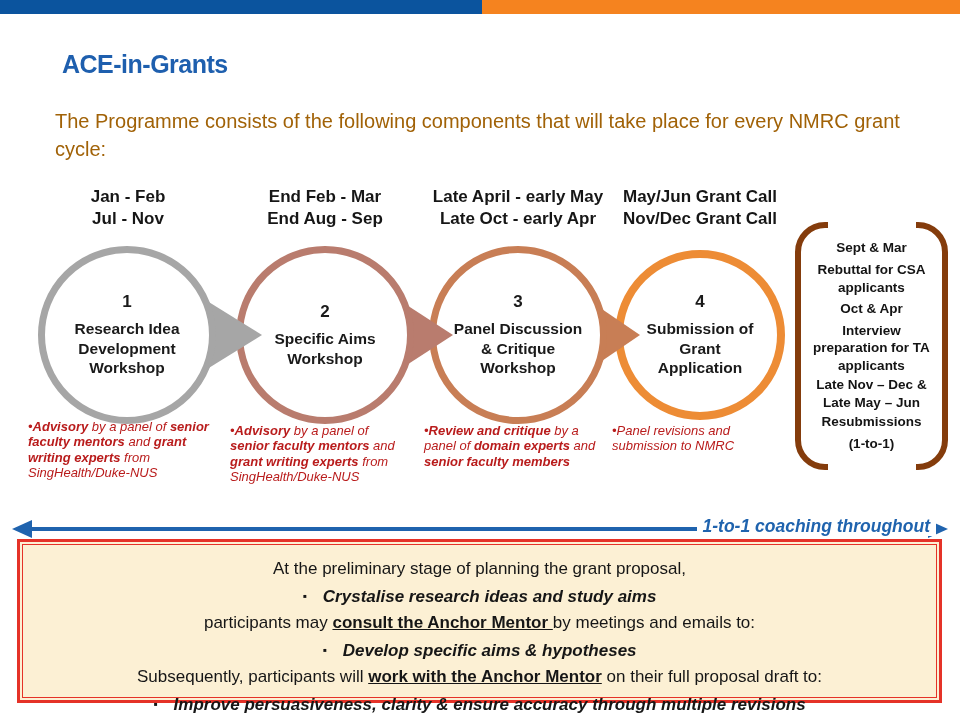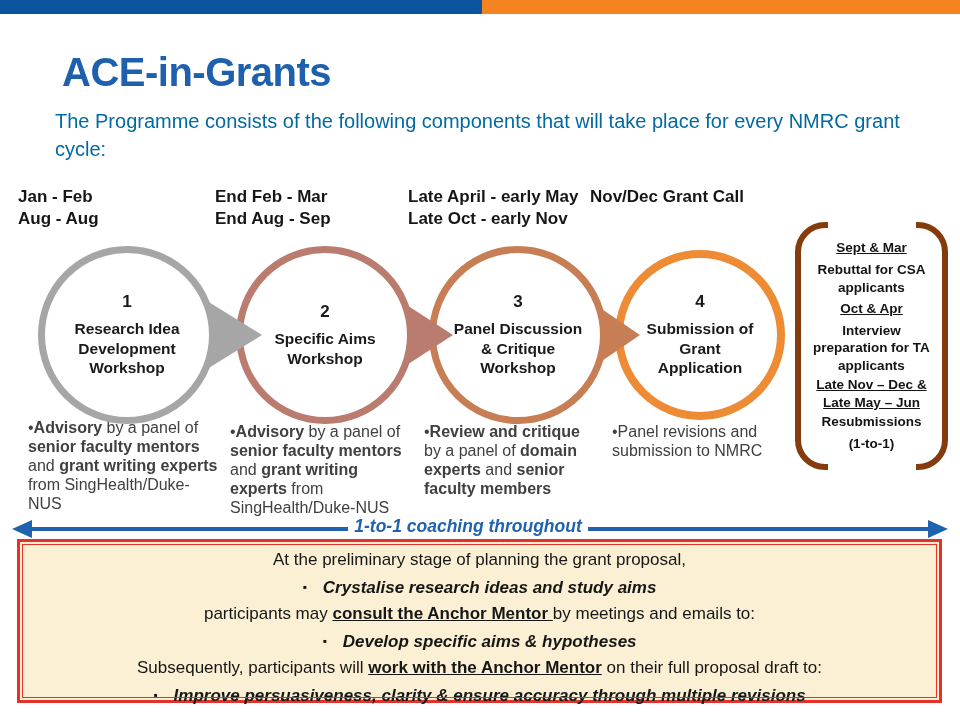--- a/index.html
+++ b/index.html
@@ -3,70 +3,70 @@
 <meta charset="utf-8">
 <style>
   html,body{margin:0;padding:0;background:#e9e9e9;}
   .slide{position:relative;width:960px;height:720px;background:#ffffff;overflow:hidden;
          font-family:"Liberation Sans",sans-serif;color:#1a1a1a;}
   
   .topbar{position:absolute;top:0;left:0;width:960px;height:14px;}
   .topbar .blue{position:absolute;left:0;top:0;width:482px;height:14px;background:var(--bar_blue);}
   .topbar .orange{position:absolute;left:482px;top:0;width:478px;height:14px;background:var(--bar_orange);}
   
-  .title{position:absolute;left:62px;top:50px;font-size:40px;font-weight:700;color:var(--title_blue);letter-spacing:-0.5px;}
-  .intro{position:absolute;left:55px;top:107px;width:845px;font-size:20px;line-height:1.4;color:#0369a1;}
+  .title{position:absolute;left:62px;top:50px;font-size:25px;font-weight:700;color:var(--title_blue);letter-spacing:-0.5px;}
+  .intro{position:absolute;left:55px;top:107px;width:845px;font-size:20px;line-height:1.4;color:#a16207;}
   
-  .dates{position:absolute;top:186px;width:220px;font-size:17px;font-weight:600;line-height:22px;color:#161616;}
+  .dates{position:absolute;top:186px;width:220px;text-align:center;font-size:17px;font-weight:600;line-height:22px;color:#161616;}
   .d1{left:18px;} .d2{left:215px;} .d3{left:408px;} .d4{left:590px;}
   
   .circle{position:absolute;background:#fff;border-radius:50%;display:flex;flex-direction:column;
           align-items:center;justify-content:center;text-align:center;box-sizing:border-box;}
   .c1{left:38px;top:246px;width:178px;height:178px;border:7px solid var(--step1);z-index:20;}
   .c2{left:236px;top:246px;width:178px;height:178px;border:7px solid var(--step2);z-index:18;}
   .c3{left:429px;top:246px;width:178px;height:178px;border:7px solid var(--step3);z-index:16;}
   .c4{left:615px;top:250px;width:170px;height:170px;border:8px solid var(--step4);z-index:14;}
   .num{font-size:17px;font-weight:700;margin-bottom:7px;}
   .clabel{font-size:15.5px;font-weight:700;line-height:1.25;white-space:pre-line;}
   
   .arrow{position:absolute;top:252px;height:166px;clip-path:polygon(0 0,100% 50%,0 100%);}
   .a1{left:128px;width:134px;background:var(--step1);z-index:19;}
   .a2{left:325px;width:128px;background:var(--step2);z-index:17;}
   .a3{left:518px;width:122px;background:var(--step3);z-index:15;}
   
-  .note{position:absolute;font-size:16px;line-height:1.18;color:#404040;}
+  .note{position:absolute;font-size:13px;line-height:1.18;color:#b91c1c;font-style:italic;}
   .note .rb{font-weight:700;}
   .nt1{left:28px;top:419px;width:192px;}
   .nt2{left:230px;top:423px;width:178px;}
   .nt3{left:424px;top:423px;width:172px;}
   .nt4{left:612px;top:423px;width:175px;}
   
   .sidebox{position:absolute;left:795px;top:222px;width:153px;height:248px;box-sizing:border-box;
            border:6px solid var(--sidebox_brown);border-radius:30px;background:#fff;}
   .sidebox .gap-top,.sidebox .gap-bottom{position:absolute;left:50%;transform:translateX(-50%);
            width:88px;height:10px;background:#fff;}
   .sidebox .gap-top{top:-8px;} .sidebox .gap-bottom{bottom:-8px;}
   .sidebox .content{position:absolute;inset:2px 4px;display:flex;flex-direction:column;
            justify-content:center;text-align:center;font-weight:700;font-size:13.5px;line-height:1.3;color:#141414;}
   .sline{margin:2px 0;}
-  .sline.u{text-decoration:underline;}
+  .sline.u{}
   .sline.tight{margin:0;}
   
   .coach-line{position:absolute;left:28px;top:527px;width:904px;height:4px;background:var(--coach_blue);}
   .coach-head{position:absolute;width:0;height:0;border-top:9px solid transparent;border-bottom:9px solid transparent;}
   .coach-left{left:12px;top:520px;border-right:20px solid var(--coach_blue);}
   .coach-right{left:928px;top:520px;border-left:20px solid var(--coach_blue);}
-  .coach-label{position:absolute;left:0;top:516px;width:936px;text-align:center;z-index:5;}
+  .coach-label{position:absolute;left:0;top:516px;width:936px;text-align:right;z-index:5;}
   .coach-label span{background:#fff;padding:0 6px;color:var(--coach_blue);
            font-size:17.5px;font-weight:700;font-style:italic;}
   
   .mentorbox{position:absolute;left:17px;top:539px;width:925px;height:164px;box-sizing:border-box;
            background:var(--box_cream);border:3.5px solid var(--box_red);}
   .mentorbox::after{content:"";position:absolute;inset:2px;border:1.5px solid var(--box_red);pointer-events:none;}
-  .mentor-content{position:absolute;inset:0;padding-top:5px;}
+  .mentor-content{position:absolute;inset:0;padding-top:14px;}
   .mline{text-align:center;font-size:17px;line-height:26.5px;color:#161616;}
   .mline .rb{font-weight:700;}
   .mline .ru{text-decoration:underline;}
   .mline .ri{font-style:italic;}
   .sq{font-size:12px;margin-right:16px;vertical-align:2px;}
 </style>
 </head>
 <body>
 
 <div class="slide">
@@ -74,31 +74,32 @@
   <div class="topbar">
     <div class="blue"></div>
     <div class="orange"></div>
   </div>
 
   <div class="title">ACE-in-Grants</div>
   <div class="intro">The Programme consists of the following components that will take place for every NMRC grant cycle:</div>
 
   <div class="dates d1">
     <div>Jan - Feb</div>
-    <div>Aug - Aug</div>
+    <div>Jul - Nov</div>
   </div>
   <div class="dates d2">
     <div>End Feb - Mar</div>
     <div>End Aug - Sep</div>
   </div>
   <div class="dates d3">
     <div>Late April - early May</div>
-    <div>Late Oct - early Nov</div>
+    <div>Late Oct - early Apr</div>
   </div>
   <div class="dates d4">
+    <div>May/Jun Grant Call</div>
     <div>Nov/Dec Grant Call</div>
   </div>
 
   <div class="arrow a3"></div>
   <div class="circle c4">
     <div class="num">4</div>
     <div class="clabel">Submission of
 Grant
 Application</div>
   </div>

